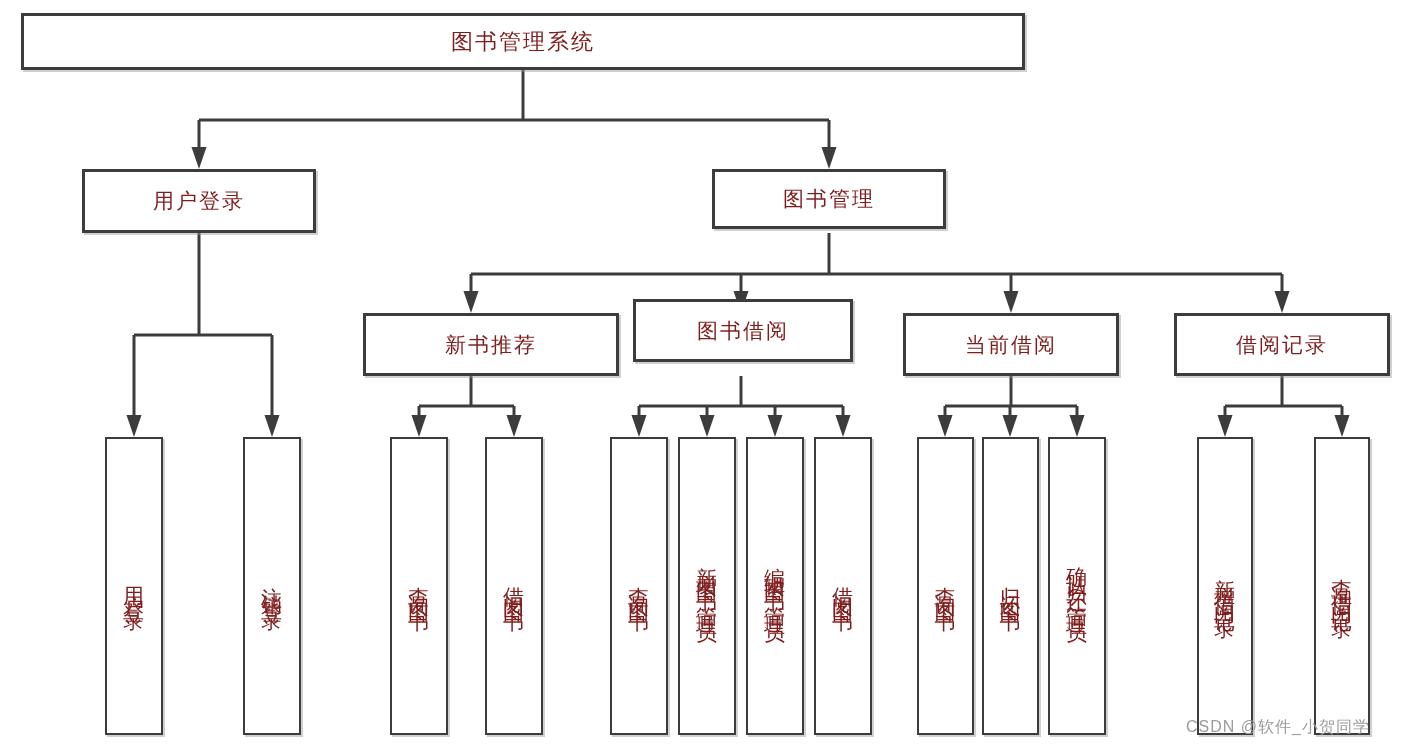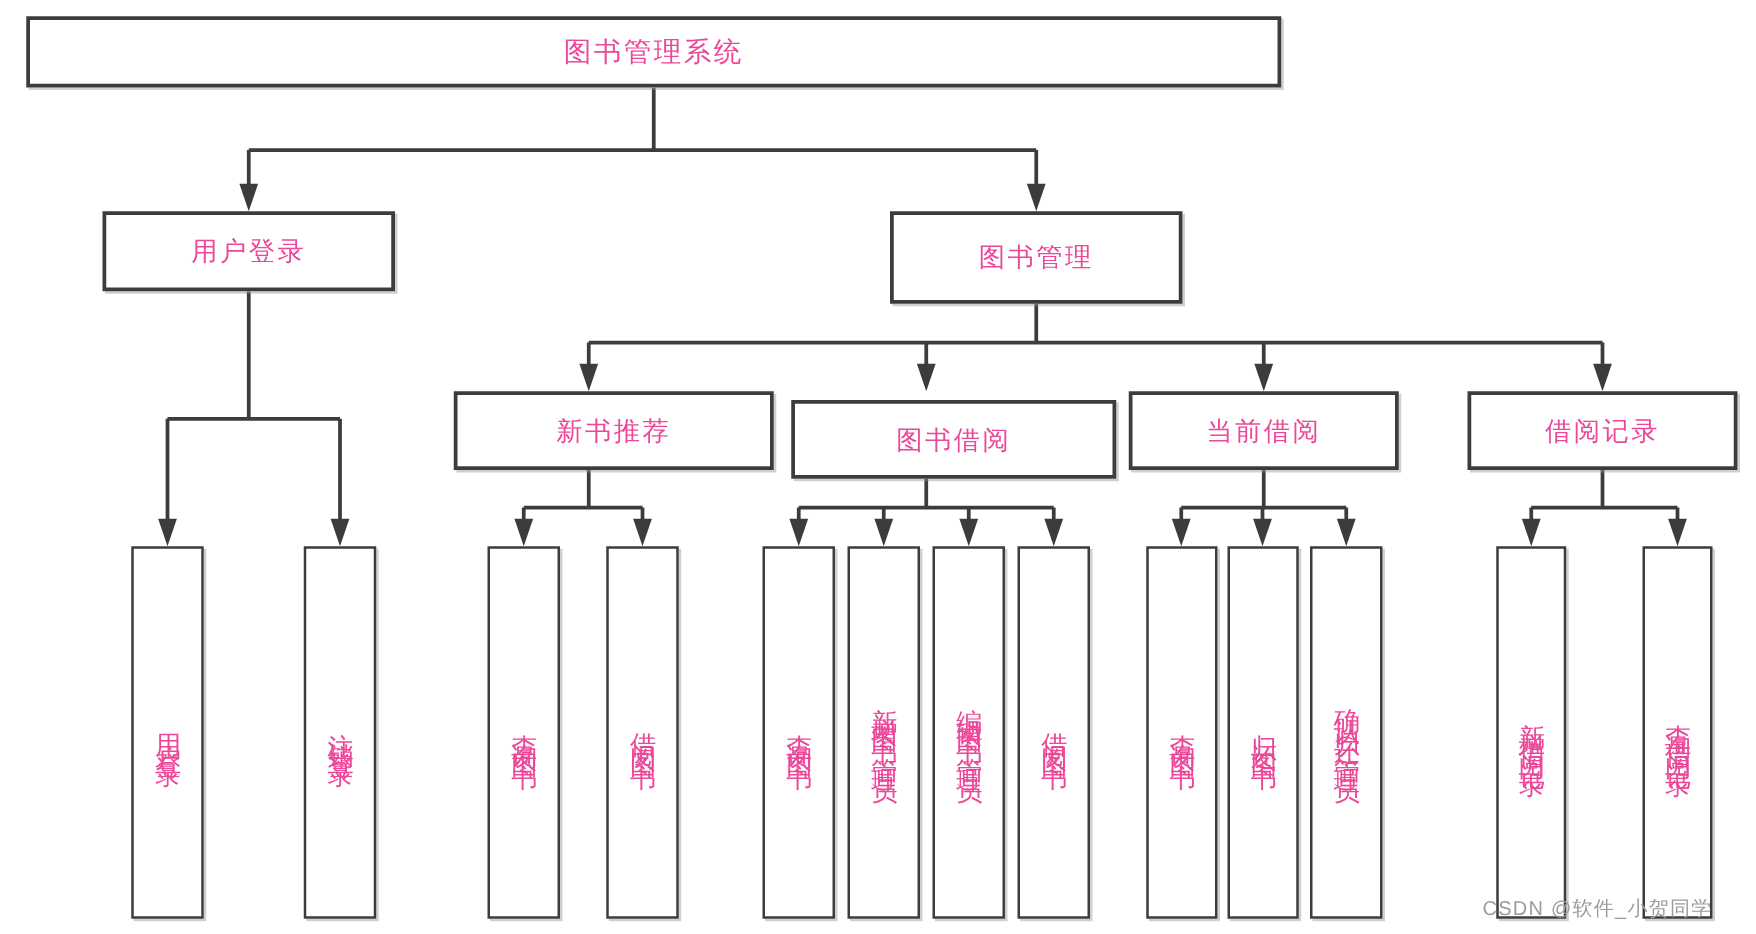--- a/index.html
+++ b/index.html
@@ -6,21 +6,21 @@
   body{
     width:1405px;height:747px;position:relative;overflow:hidden;
     font-family:"Liberation Sans", sans-serif;
   }
   .canvas{position:absolute;left:0;top:0;width:1405px;height:747px;}
   .connectors{position:absolute;left:0;top:0;width:1405px;height:747px;z-index:1;}
   .node{
     position:absolute;box-sizing:border-box;background:#ffffff;
     border:3px solid #3c3c3c;
     display:flex;align-items:center;justify-content:center;
-    color:#ec4899;z-index:2;
+    color:#7f1d1d;z-index:2;
     box-shadow:2px 2px 0 rgba(150,150,150,0.45);
   }
   .node .lbl{font-size:21px;letter-spacing:2px;white-space:nowrap;}
   .root .lbl{font-size:22px;letter-spacing:2px;}
   .leaf{border-width:2.5px;}
   .leaf .lbl{
     writing-mode:vertical-rl;
     font-size:21px;letter-spacing:8px;line-height:1;
     white-space:nowrap;
   }
@@ -97,28 +97,28 @@
     </g>
   </svg>
 
   <div class="node root" style="left:21px;top:13px;width:1004px;height:57px;">
     <span class="lbl">图书管理系统</span>
   </div>
 
   <div class="node" style="left:82px;top:169px;width:234px;height:64px;">
     <span class="lbl">用户登录</span>
   </div>
-  <div class="node" style="left:712px;top:169px;width:234px;height:74px;">
+  <div class="node" style="left:712px;top:169px;width:234px;height:60px;">
     <span class="lbl">图书管理</span>
   </div>
 
   <div class="node" style="left:363px;top:313px;width:256px;height:63px;">
     <span class="lbl">新书推荐</span>
   </div>
-  <div class="node" style="left:633px;top:320px;width:260px;height:63px;">
+  <div class="node" style="left:633px;top:299px;width:220px;height:63px;">
     <span class="lbl">图书借阅</span>
   </div>
   <div class="node" style="left:903px;top:313px;width:216px;height:63px;text-align:right;">
     <span class="lbl">当前借阅</span>
   </div>
   <div class="node" style="left:1174px;top:313px;width:216px;height:63px;">
     <span class="lbl">借阅记录</span>
   </div>
 
   <div class="node leaf" style="left:105px;top:437px;width:58px;height:298px;">

